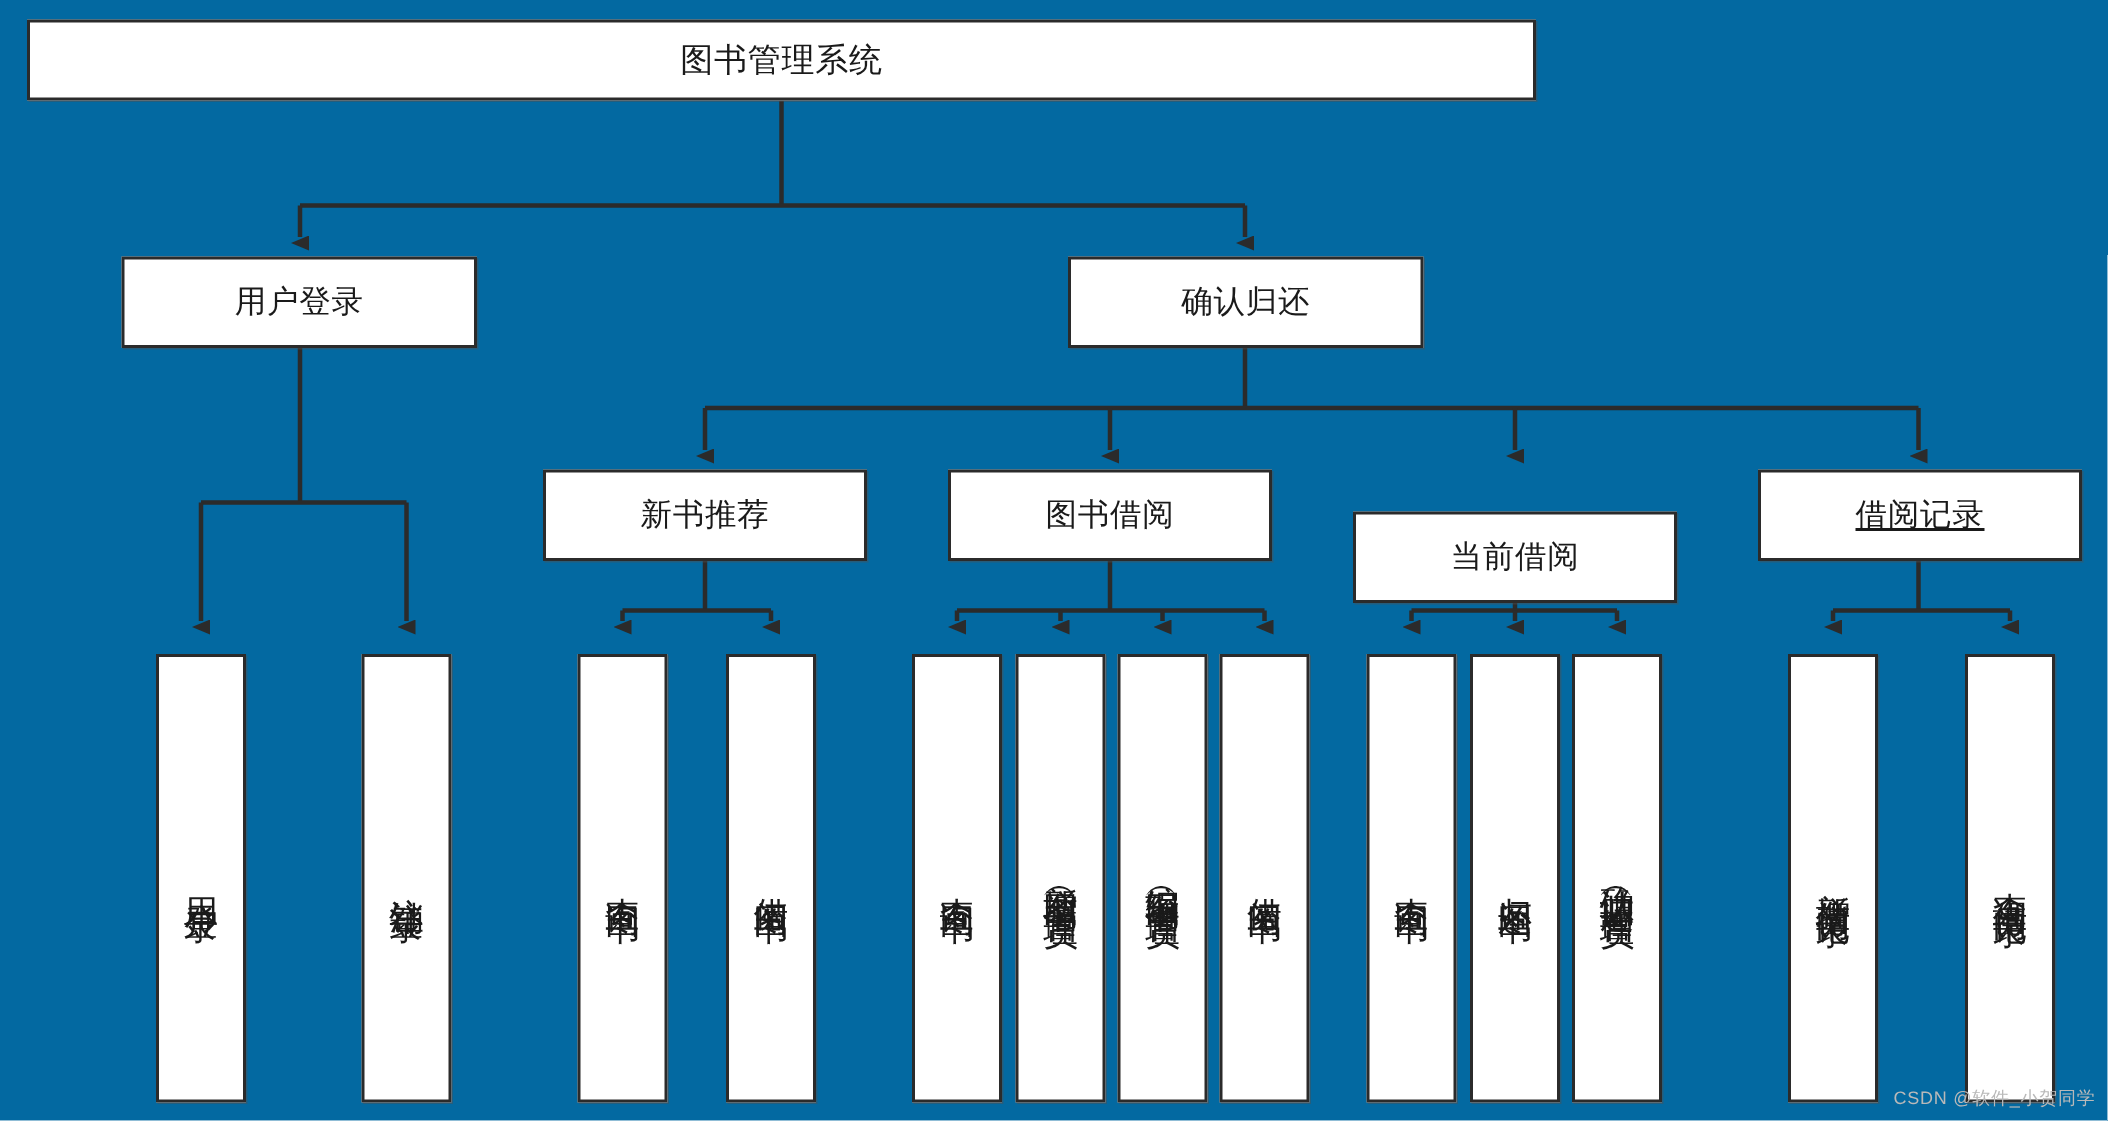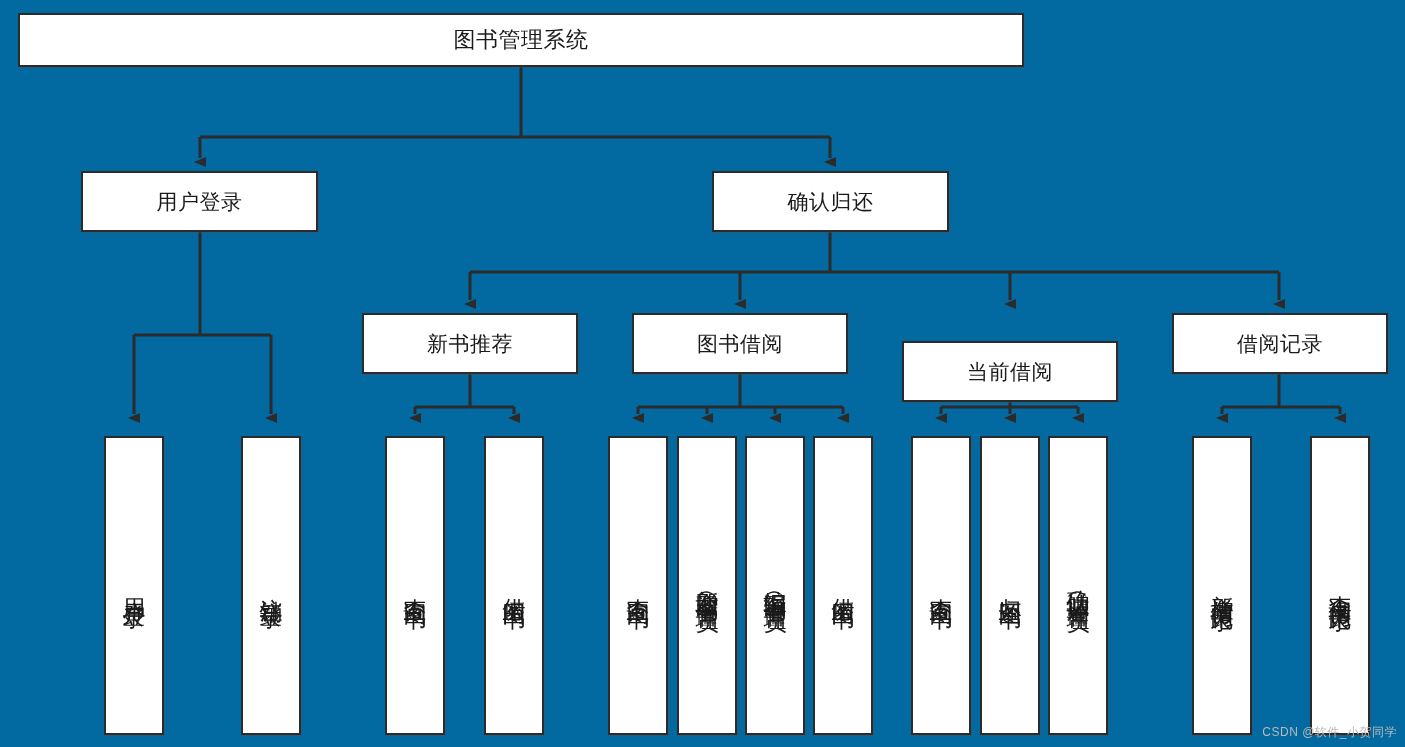--- a/index.html
+++ b/index.html
@@ -145,21 +145,21 @@
 
   <div class="node horiz" style="left:362px; top:313px; width:216px; height:61px;">
     <span class="node-label">新书推荐</span>
   </div>
   <div class="node horiz" style="left:632px; top:313px; width:216px; height:61px;">
     <span class="node-label">图书借阅</span>
   </div>
   <div class="node horiz" style="left:902px; top:313px; width:216px; height:61px;margin-top:28px;">
     <span class="node-label">当前借阅</span>
   </div>
-  <div class="node horiz" style="left:1172px; top:313px; width:216px; height:61px;">
+  <div class="node horiz" style="left:1172px; top:313px; width:216px; height:61px;text-decoration:underline;">
     <span class="node-label">借阅记录</span>
   </div>
 
   <div class="node leaf" style="left:104px; top:436px; width:60px; height:299px;">
     <span class="node-label">用户登录</span>
   </div>
   <div class="node leaf" style="left:241px; top:436px; width:60px; height:299px;">
     <span class="node-label">注销登录</span>
   </div>
 

